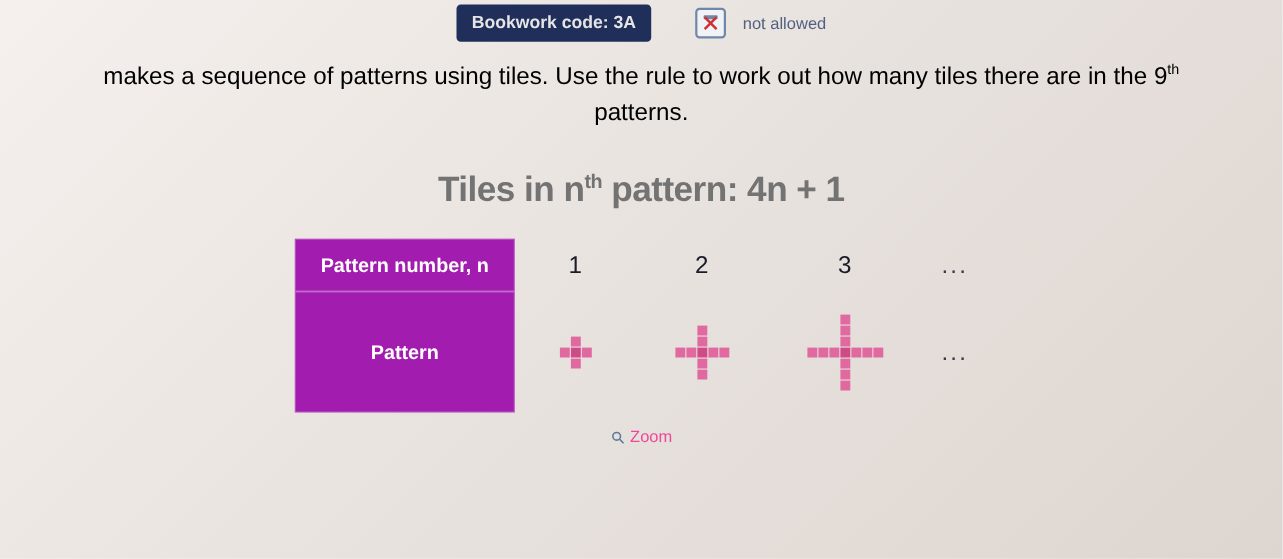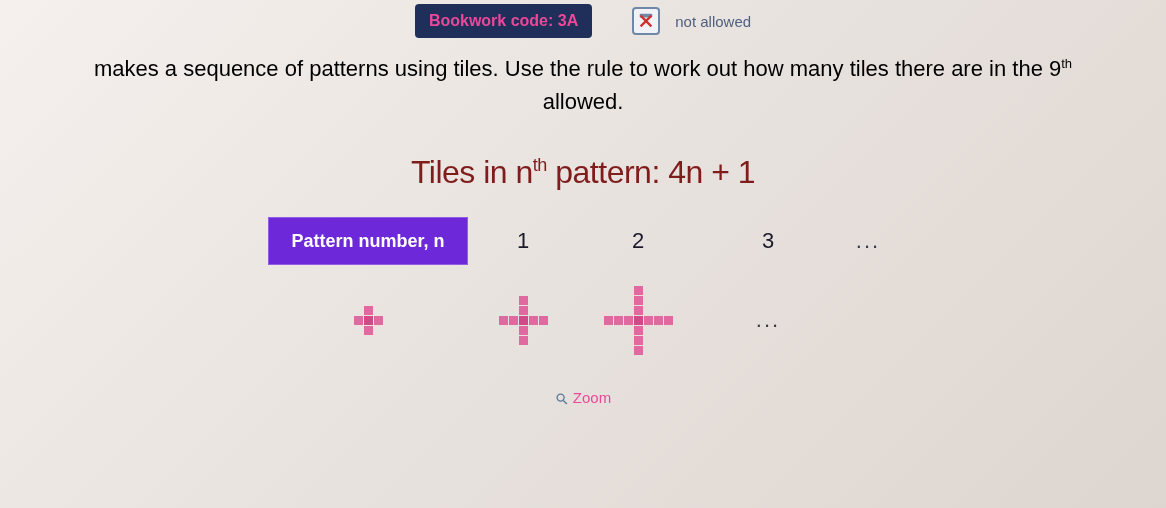--- a/index.html
+++ b/index.html
@@ -14,21 +14,21 @@
   }
   .top-bar {
     display: flex;
     align-items: center;
     justify-content: center;
     padding-top: 4px;
     gap: 12px;
   }
   .bookwork-badge {
     background: #1f2f5a;
-    color: #ec4899;
+    color: #e5e5e5;
     font-weight: 600;
     font-size: 16px;
     padding: 8px 14px;
     border-radius: 4px;
   }
   .calc-box {
     display: flex;
     align-items: center;
     gap: 15px;
     color: #506080;
@@ -51,38 +51,38 @@
     text-align: center;
     font-size: 22px;
     color: #000000;
     padding: 14px 6px 0 6px;
     line-height: 1.5;
   }
   .question sup { font-size: 13px; vertical-align: super; }
   .rule {
     text-align: center;
     font-size: 32px;
-    font-weight: 400;
-    color: #7f1d1d;
+    font-weight: 700;
+    color: #737373;
     margin-top: 36px;
     letter-spacing: -0.5px;
   }
   .rule sup { font-size: 18px; vertical-align: super; }
   .table-wrap {
     display: flex;
     justify-content: center;
     margin-top: 26px;
   }
   .ptable {
     display: grid;
     grid-template-columns: 200px 110px 120px 140px 60px;
     grid-template-rows: 48px 110px;
   }
   .hdr-cell {
-    background: #6d28d9;
+    background: #a21caf;
     color: #fff;
     font-weight: 700;
     display: flex;
     align-items: center;
     justify-content: center;
     border: 1px solid rgba(255,255,255,0.25);
   }
   .hdr-label { font-size: 18px; }
   .num-cell {
     display: flex;
@@ -133,35 +133,36 @@
         <line x1="4" y1="4" x2="16" y2="16" stroke="#d03030" stroke-width="2.5"></line>
         <line x1="16" y1="4" x2="4" y2="16" stroke="#d03030" stroke-width="2.5"></line>
       </svg>
     </span>
     <span>not allowed</span>
   </div>
 </div>
 
 <div class="question">
   <span>makes a sequence of patterns using tiles. Use the rule to work out how many tiles there are in the 9</span><sup>th</sup><br>
-  <span>allowed.</span>
+  <span>patterns.</span>
 </div>
 
 <div class="rule">
   <span>Tiles in n</span><sup>th</sup><span> pattern: 4n + 1</span>
 </div>
 
 <div class="table-wrap">
   <div class="ptable">
     <div class="hdr-cell hdr-label">Pattern number, n</div>
     <div class="num-cell">1</div>
     <div class="num-cell">2</div>
     <div class="num-cell">3</div>
     <div class="dots">...</div>
 
+    <div class="hdr-cell hdr-label">Pattern</div>
     <div class="pat-cell">
         <div class="plus-shape" id="shape-0" style="grid-template-columns: repeat(3, 9px); grid-template-rows: repeat(3, 9px);">
           <div class="tile empty"></div>
           <div class="tile"></div>
           <div class="tile empty"></div>
           <div class="tile"></div>
           <div class="tile center"></div>
           <div class="tile"></div>
           <div class="tile empty"></div>
           <div class="tile"></div>

